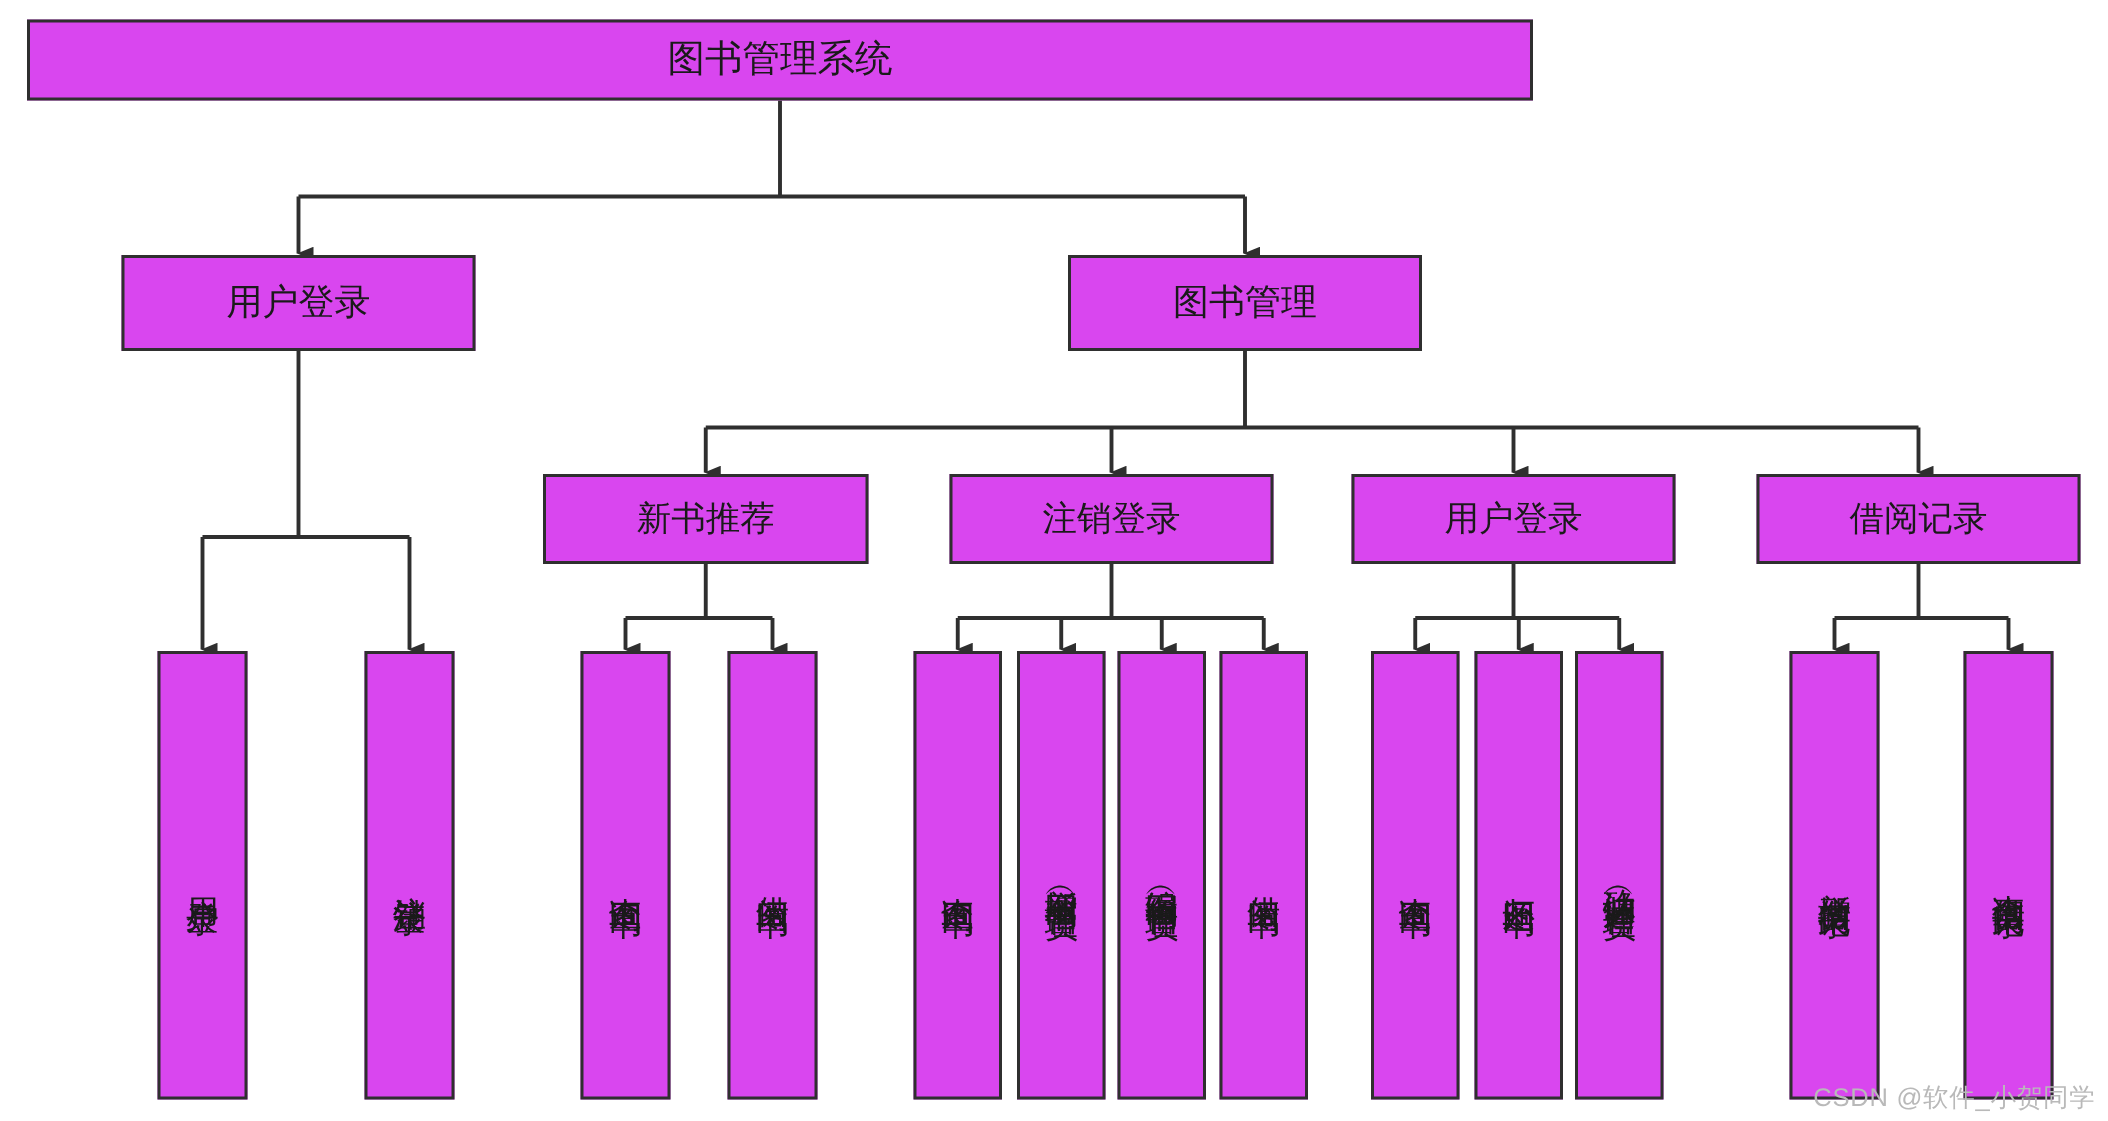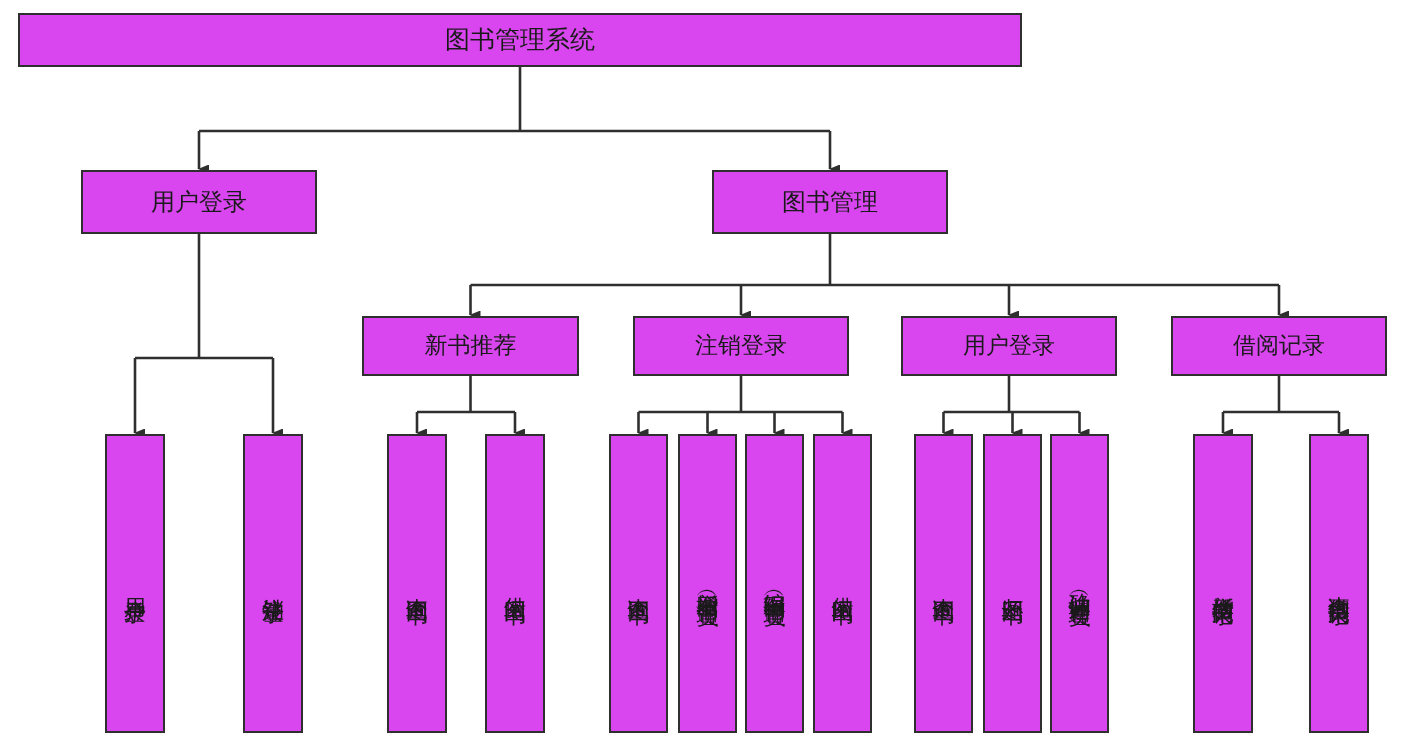--- a/index.html
+++ b/index.html
@@ -167,13 +167,14 @@
         <span class="label">确认归还（管理员）</span>
       </div>
       <div class="node vertical n-leaf" id="node_leaf-rec-add" style="left: 1193px; top: 434px; width: 60px; height: 299px;">
         <span class="label">新增借阅记录</span>
       </div>
       <div class="node vertical n-leaf" id="node_leaf-rec-query" style="left: 1309px; top: 434px; width: 60px; height: 299px;">
         <span class="label">查询借阅记录</span>
       </div>
     </div>
 
+  <div class="watermark">CSDN @软件_小贺同学</div>
 </div>
 
 </body></html>

